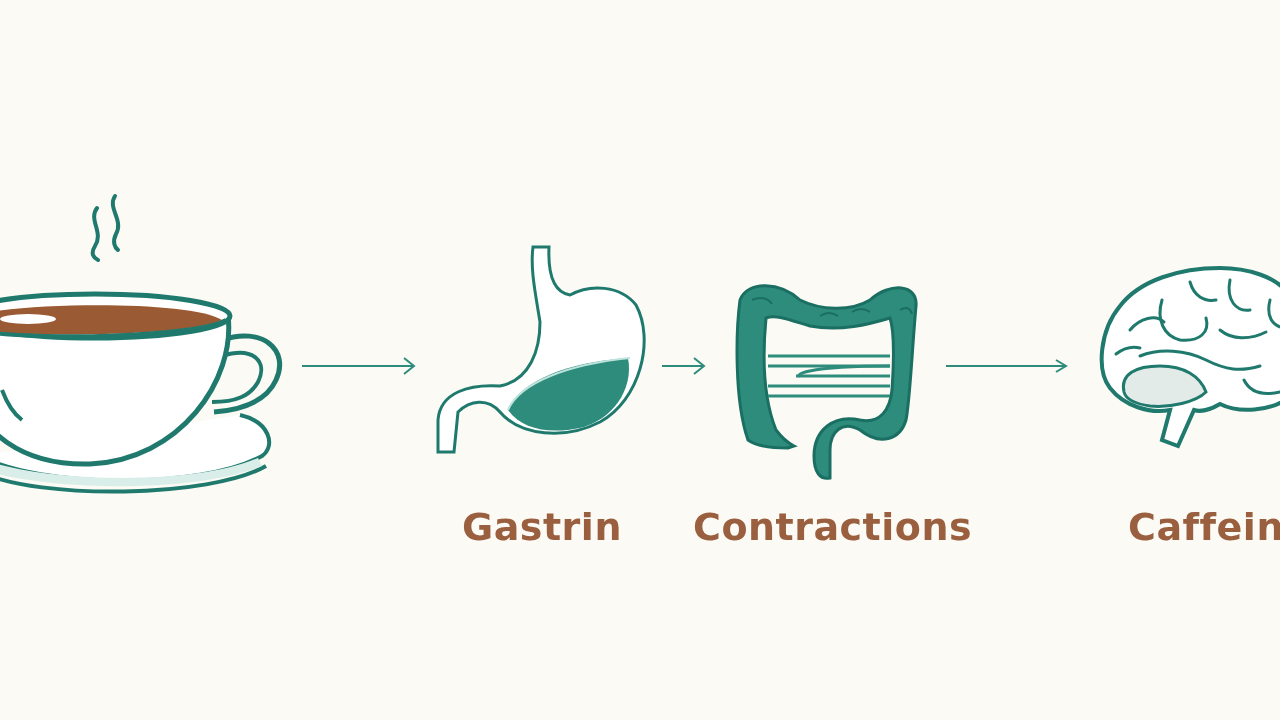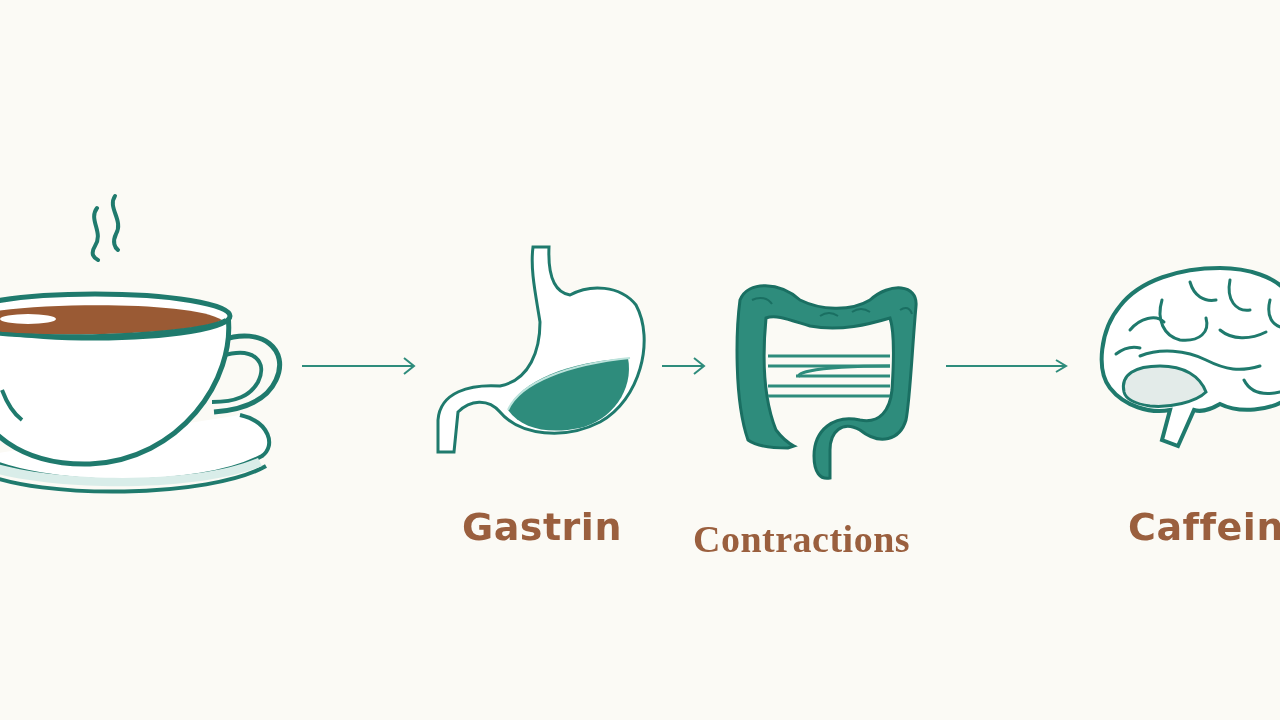--- a/index.html
+++ b/index.html
@@ -114,14 +114,14 @@
       <path d="M1140 356 C 1160 348, 1186 350, 1206 360 C 1226 370, 1240 372, 1260 366"></path>
       <path d="M1220 330 C 1232 340, 1250 340, 1266 332"></path>
       <path d="M1244 380 C 1250 392, 1262 396, 1280 392"></path>
       <path d="M1116 354 C 1124 348, 1132 346, 1140 348"></path>
       <path d="M1270 300 C 1266 316, 1272 326, 1284 328"></path>
     </g>
   </svg>
 </div>
 
 <div class="label" style="left:462px; top:508px;">Gastrin</div>
-<div class="label" style="left:693px; top:520px;font-family:Liberation Serif, serif;">Contractions</div>
+<div class="label" style="left:693px; top:508px;">Contractions</div>
 <div class="label" style="left:1128px; top:508px;">Caffeine</div>
 
 </body></html>

